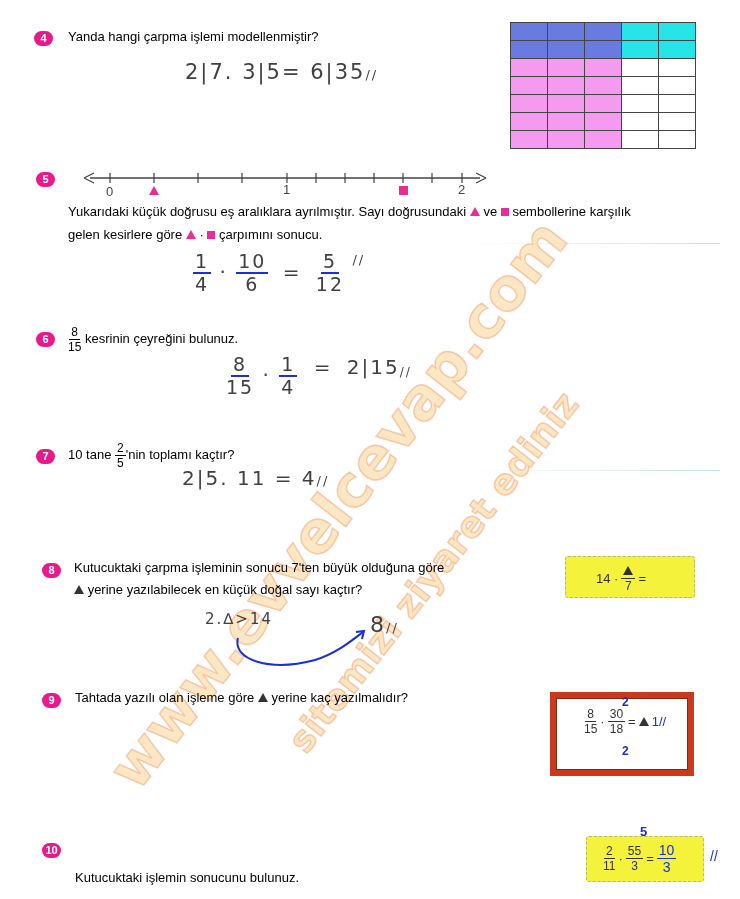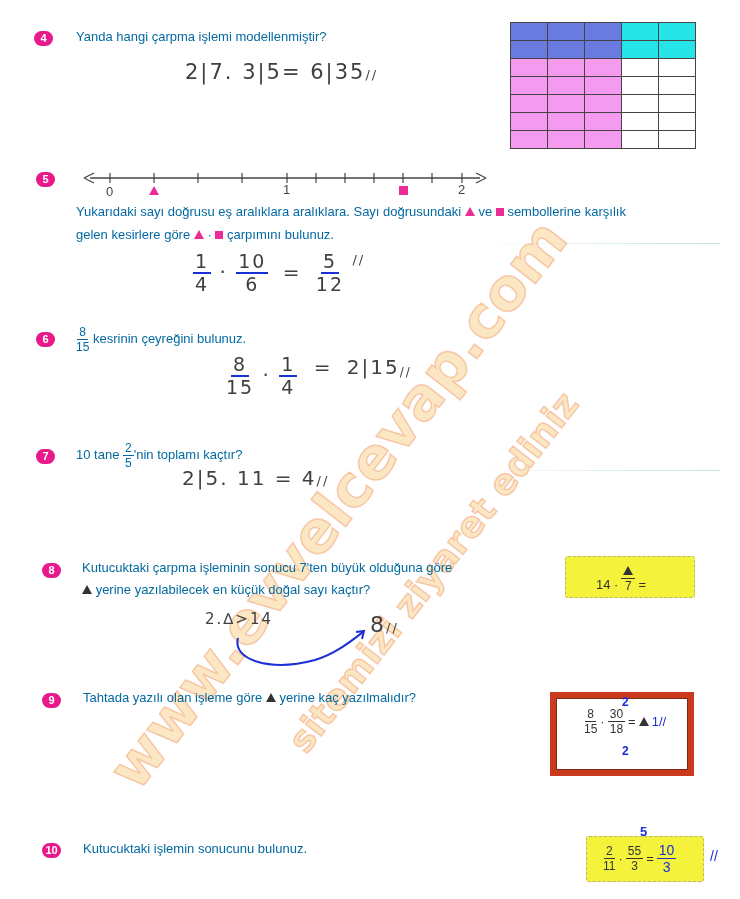--- a/index.html
+++ b/index.html
@@ -1,21 +1,21 @@
 <!DOCTYPE html>
 <html><head>
 <meta charset="utf-8">
 <style>
   html, body { margin:0; padding:0; }
   body { width:740px; height:899px; background:#ffffff; position:relative; overflow:hidden;
          font-family:"Liberation Sans", sans-serif; color:#3a3a3a; }
   .abs { position:absolute; }
   .qnum { position:absolute; width:19px; height:15px; border-radius:8px; background:#e8198b;
           color:#fff; font-size:11px; font-weight:bold; text-align:center; line-height:15px; }
-  .qtext { position:absolute; font-size:13px; color:#0369a1; white-space:nowrap;margin-left:8px; }
+  .qtext { position:absolute; font-size:13px; color:#000000; white-space:nowrap; }
   .hand { position:absolute; color:#404040; font-family:"DejaVu Sans", sans-serif; font-size:20px; white-space:nowrap; letter-spacing:2px; }
   .frac { display:inline-flex; flex-direction:column; align-items:center; vertical-align:middle; line-height:1; }
   .frac .num { padding:0 2px 1px; border-bottom:1.5px solid currentColor; }
   .frac .den { padding-top:1px; }
   .pfrac { font-size:12px; }
   .hfrac { font-size:19px; }
   .hfrac .num { border-bottom:2px solid #1a2fd6; }
   .grid { position:absolute; left:510px; top:22px; display:grid; grid-template-columns:repeat(5,36px);
           grid-template-rows:repeat(7,17px); border:1px solid #444; background:#444; gap:1px; }
   .cell { background:#fff; }
@@ -101,32 +101,32 @@
       <line x1="352" y1="8" x2="352" y2="18"></line>
       <line x1="382" y1="8" x2="382" y2="18"></line>
     </g>
     <text x="26" y="31" font-size="13" fill="#444" font-family="Liberation Sans, sans-serif">0</text>
     <text x="203" y="29" font-size="13" fill="#444" font-family="Liberation Sans, sans-serif">1</text>
     <text x="378" y="29" font-size="13" fill="#444" font-family="Liberation Sans, sans-serif">2</text>
     <polygon points="69,30 74,21 79,30" fill="#ea2c94"></polygon>
     <rect x="319" y="21" width="9" height="9" fill="#ea2c94"></rect>
   </svg>
   <div class="qtext" style="left:68px; top:204px;">
-    <span>Yukarıdaki sayı doğrusu eş aralıklara aralıklara. Sayı doğrusundaki</span>
+    <span>Yukarıdaki küçük doğrusu eş aralıklara ayrılmıştır. Sayı doğrusundaki</span>
     <span class="tri pink"></span>
     <span>ve</span>
     <span class="sq"></span>
     <span>sembollerine karşılık</span>
   </div>
   <div class="qtext" style="left:68px; top:227px;">
     <span>gelen kesirlere göre</span>
     <span class="tri pink"></span>
     <span>·</span>
     <span class="sq"></span>
-    <span>çarpımını bulunuz.</span>
+    <span>çarpımını sonucu.</span>
   </div>
   <div class="sep" style="left:470px; top:243px; width:250px;"></div>
   <div class="hand" style="left:193px; top:252px;">
     <span class="frac hfrac">
         <span class="num">1</span>
         <span class="den">4</span>
       </span>
     <span>·</span>
     <span class="frac hfrac">
         <span class="num">10</span>
@@ -181,21 +181,21 @@
 </section>
 
 <section>
   <div class="qnum" style="left:42px; top:563px;">8</div>
   <div class="qtext" style="left:74px; top:560px;">Kutucuktaki çarpma işleminin sonucu 7'ten büyük olduğuna göre</div>
   <div class="qtext" style="left:74px; top:582px;">
     <span class="tri"></span>
     <span>yerine yazılabilecek en küçük doğal sayı kaçtır?</span>
   </div>
   <div class="box-yellow" style="left:565px; top:556px; width:128px; height:40px;">
-    <div style="position:absolute; left:30px; top:8px; font-size:13px; color:#333; display:flex; align-items:flex-end; gap:3px;">
+    <div style="position:absolute; left:30px; top:8px; font-size:13px; color:#333; display:flex; align-items:center; gap:3px;">
       <span>14 ·</span>
       <span class="frac pfrac">
           <span class="num"><span class="tri"></span></span>
           <span class="den">7</span>
         </span>
       <span>=</span>
     </div>
   </div>
   <div class="hand" style="left:205px; top:610px; font-size:15px;">
     <span>2.∆&gt;14</span>
@@ -231,21 +231,21 @@
       <span class="tri"></span>
       <span style="color:#1a2fd6; font-size:13px;"><span>1</span><span>//</span></span>
     </div>
     <div style="position:absolute; left:66px; top:-3px; color:#1a2fd6; font-size:12px; font-weight:bold;">2</div>
     <div style="position:absolute; left:66px; top:46px; color:#1a2fd6; font-size:12px; font-weight:bold;">2</div>
   </div>
 </section>
 
 <section>
   <div class="qnum" style="left:42px; top:843px;">10</div>
-  <div class="qtext" style="left:75px; top:841px;">Kutucuktaki işlemin sonucunu bulunuz.</div>
+  <div class="qtext" style="left:75px; top:870px;">Kutucuktaki işlemin sonucunu bulunuz.</div>
   <div class="box-yellow" style="left:586px; top:836px; width:116px; height:44px;">
     <div style="position:absolute; left:16px; top:6px; font-size:13px; color:#333; display:flex; align-items:center; gap:3px;">
       <span class="frac pfrac">
           <span class="num">2</span>
           <span class="den">11</span>
         </span>
       <span>·</span>
       <span class="frac pfrac">
           <span class="num">55</span>
           <span class="den">3</span>

